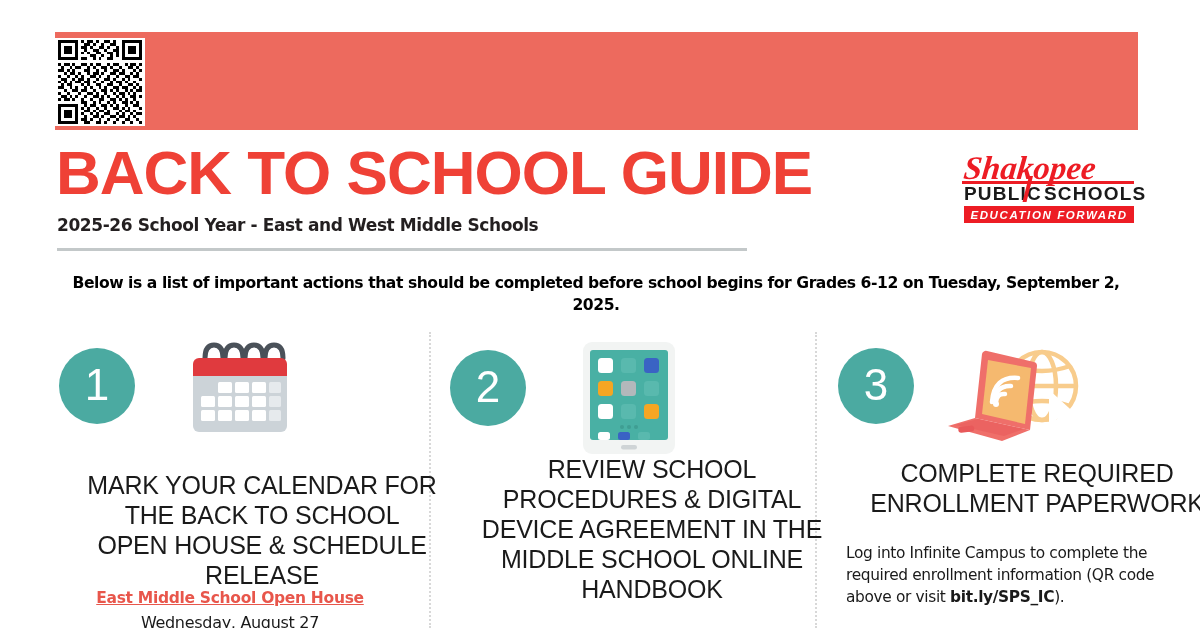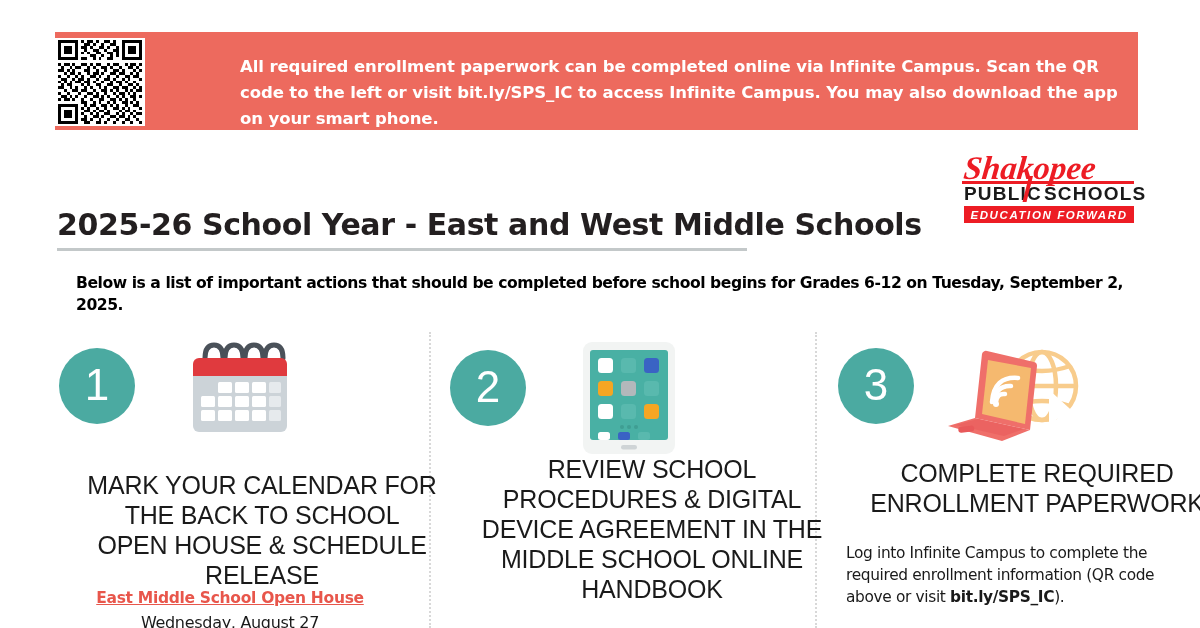--- a/index.html
+++ b/index.html
@@ -42,37 +42,38 @@
     font-size:62px;
     line-height:62px;
     color:#ef4136;
     letter-spacing:-1px;
     transform:scaleX(1.0);
   }
   .subtitle{
     position:absolute;left:57px;top:208px;
     font-family:"DejaVu Sans", sans-serif;
     font-weight:bold;
-    font-size:30px;
+    font-size:17px;
     line-height:34px;
     color:#231f20;
     letter-spacing:-0.4px;
   }
   .hr{
     position:absolute;left:57px;top:248px;width:690px;height:3px;
     background:#c3c8c9;
   }
   .lede{
-    position:absolute;left:76px;top:272px;width:1060px;
+    position:absolute;left:66px;top:272px;width:1060px;
     font-family:"DejaVu Sans", sans-serif;
     font-weight:bold;
     font-size:15.6px;
     line-height:22px;
     color:#000000;
     letter-spacing:-0.45px;
+    text-align:center;
   }
 
   
   .logo{
     position:absolute;left:948px;top:148px;width:200px;height:78px;
   }
 
   
   .cols{
     position:absolute;left:55px;top:330px;width:1090px;height:300px;
@@ -393,22 +394,22 @@
           <rect x="13" y="28" width="2" height="1"></rect>
           <rect x="16" y="28" width="1" height="1"></rect>
           <rect x="19" y="28" width="1" height="1"></rect>
           <rect x="22" y="28" width="1" height="1"></rect>
           <rect x="25" y="28" width="1" height="1"></rect>
           <rect x="28" y="28" width="1" height="1"></rect>
       </g>
     </svg>
   </div>
 
-  <div class="banner-text">All required enrollment paperwork can be completed online via Infinite Campus. Scan the QR code to the left or visit bit.ly/SPS_IC to access Infinite Campus. You may also download the app on your smart phone.</div>
-
+
+  <div class="title">BACK TO SCHOOL GUIDE</div>
   <div class="subtitle">2025-26 School Year - East and West Middle Schools</div>
   <div class="hr"></div>
   <div class="lede">Below is a list of important actions that should be completed before school begins for Grades 6-12 on Tuesday, September 2, 2025.</div>
 
   <div class="logo">
     <svg width="200" height="78" viewBox="0 0 200 78">
       <text x="18" y="31" font-family="Liberation Serif, serif" font-size="33" font-style="italic" font-weight="bold" fill="#ed1c24" transform="skewX(-6)">Shakopee</text>
       <rect x="14" y="33" width="172" height="3" fill="#ed1c24"></rect>
       <text x="16" y="52" font-family="Liberation Sans, sans-serif" font-size="19" font-weight="bold" fill="#1a1a1a" letter-spacing="1.2">PUBLIC</text>
       <text x="96" y="52" font-family="Liberation Sans, sans-serif" font-size="19" font-weight="bold" fill="#1a1a1a" letter-spacing="1.2">SCHOOLS</text>

